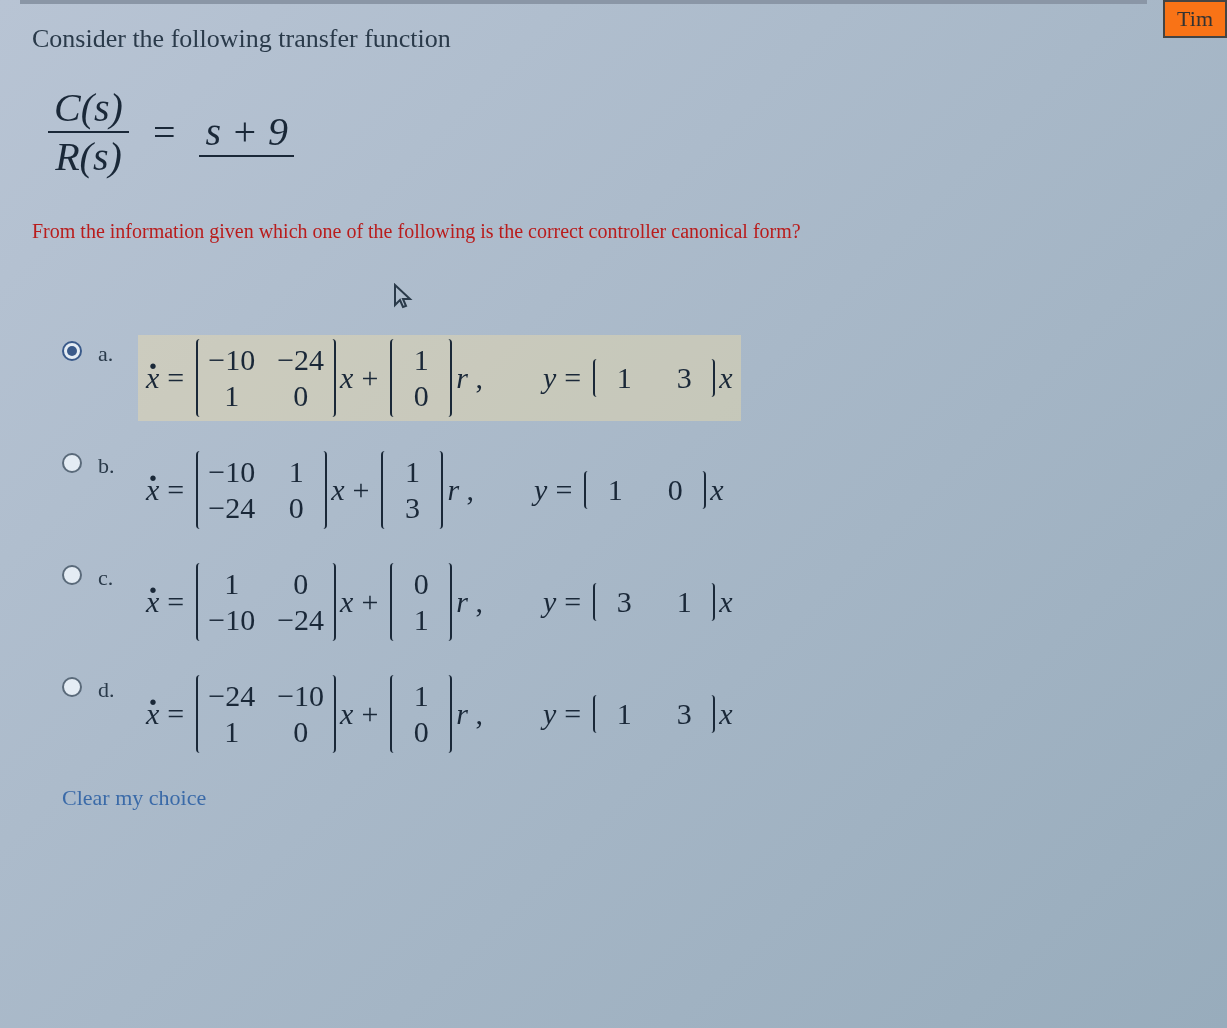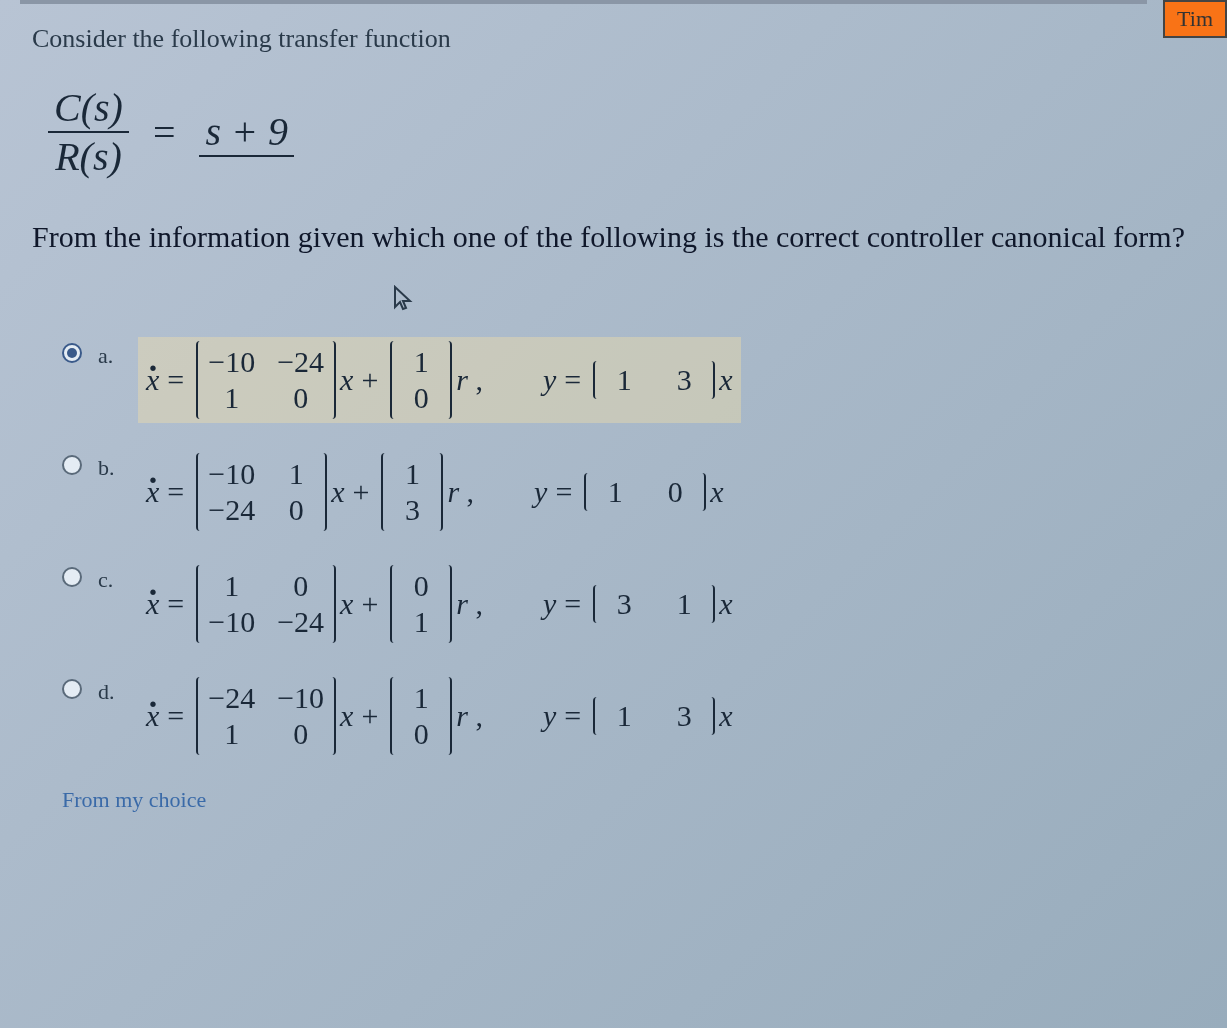--- a/index.html
+++ b/index.html
@@ -49,23 +49,23 @@
       align-items: center;
       vertical-align: middle;
       margin: 0 6px;
     }
     .frac .num, .frac .den {
       padding: 0 6px;
       font-style: italic;
     }
     .frac .num { border-bottom: 2px solid #1a2838; }
     .question-text {
-      font-size: 30px;
-      color: #0f172a;
-      margin-bottom: 31px;
+      font-size: 20px;
+      color: #b91c1c;
+      margin-bottom: 40px;
     }
     .cursor-icon {
       display: inline-block;
       margin-left: 360px;
       margin-bottom: 20px;
     }
     .options {
       margin-left: 30px;
     }
     .option-row {
@@ -246,14 +246,14 @@
             </span></span><span class="ital">x</span><span class="eq">+</span><span class="matrix"><span class="matrix-inner matrix-2x1">
               <span class="mcell">1</span>
               <span class="mcell">0</span>
             </span></span><span class="ital">r</span>&nbsp;,<span class="gap-lg"></span><span class="ital">y</span><span class="eq">=</span><span class="matrix"><span class="matrix-inner matrix-1x2">
               <span class="mcell">1</span>
               <span class="mcell">3</span>
             </span></span><span class="ital">x</span></div>
       </div>
     </div>
 
-  <div class="clear-link">From my choice</div>
+  <div class="clear-link">Clear my choice</div>
 </div>
 
 </body></html>

